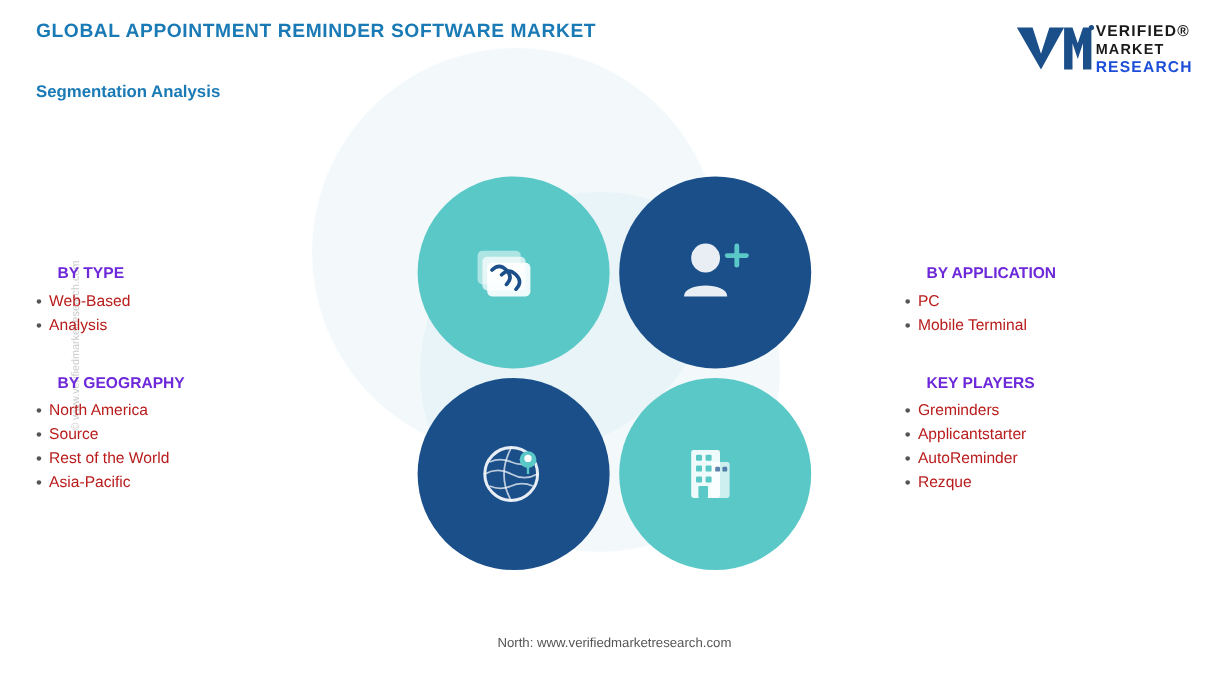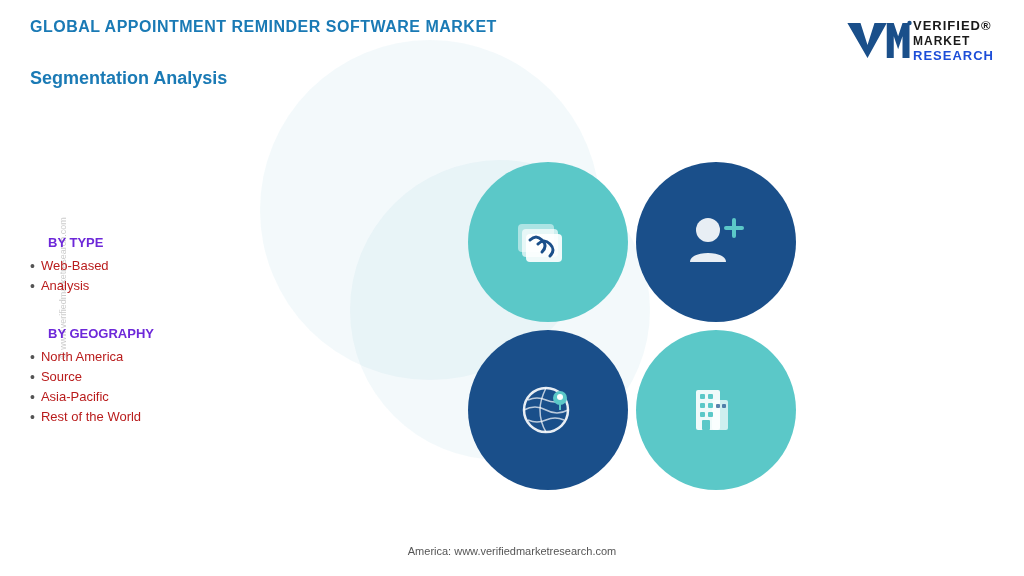--- a/index.html
+++ b/index.html
@@ -93,24 +93,24 @@
     }
     .logo-text .research {
       font-size: 13px;
       font-weight: 900;
       color: #1d4ed8;
       text-transform: uppercase;
       letter-spacing: 1px;
     }
 
     .subtitle {
-      font-size: 18px;
+      font-size: 14px;
       font-weight: 800;
       color: #1a7ab5;
-      margin-bottom: 22px;
+      margin-bottom: 12px;
     }
 
     
     .main-layout {
       display: flex;
       align-items: center;
       gap: 0;
       height: 430px;
     }
 
@@ -254,22 +254,22 @@
           <li>Web-Based</li>
           <li>Analysis</li>
         </ul>
       </div>
 
       <div class="segment-section">
         <div class="section-title">BY GEOGRAPHY</div>
         <ul class="section-list">
           <li>North America</li>
           <li>Source</li>
+          <li>Rest of the World</li>
           <li>Asia-Pacific</li>
-          <li>Rest of the World</li>
         </ul>
       </div>
     </div>
 
     <div class="center-icons">
       <div class="icons-grid">
 
         <div class="icon-cell teal">
           <svg viewBox="0 0 80 80" fill="none">
 
@@ -327,18 +327,38 @@
             <rect x="40" y="34" width="4" height="4" rx="1" fill="#1a4f8a" opacity="0.7"></rect>
             <rect x="46" y="34" width="4" height="4" rx="1" fill="#1a4f8a" opacity="0.7"></rect>
 
             <rect x="26" y="50" width="8" height="10" rx="1" fill="#5bc8c8"></rect>
           </svg>
         </div>
 
       </div>
     </div>
 
+    <div class="right-panel">
+
+      <div class="segment-section">
+        <div class="section-title">BY APPLICATION</div>
+        <ul class="section-list">
+          <li>PC</li>
+          <li>Mobile Terminal</li>
+        </ul>
+      </div>
+
+      <div class="segment-section">
+        <div class="section-title">KEY PLAYERS</div>
+        <ul class="section-list">
+          <li>Greminders</li>
+          <li>Applicantstarter</li>
+          <li>AutoReminder</li>
+          <li>Rezque</li>
+        </ul>
+      </div>
+    </div>
 
   </div>
 
-  <div class="source-bar">America: www.verifiedmarketresearch.com</div>
+  <div class="source-bar">North: www.verifiedmarketresearch.com</div>
 
 </div>
 
 </body></html>

